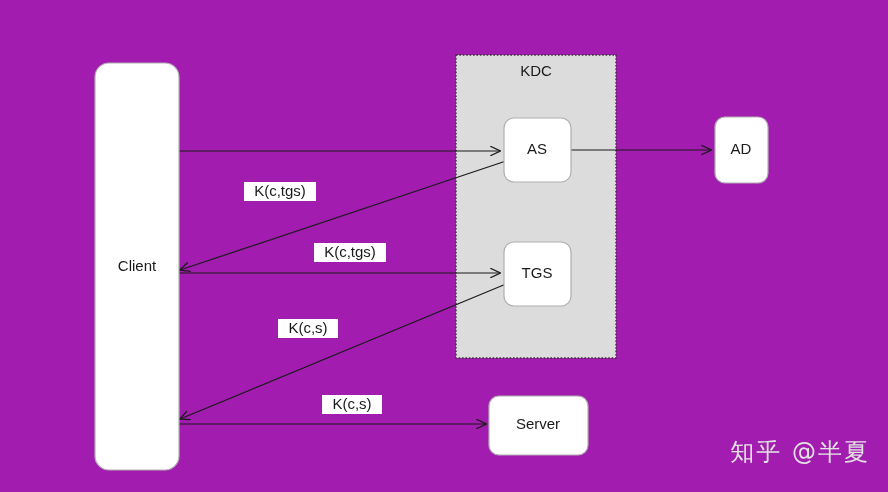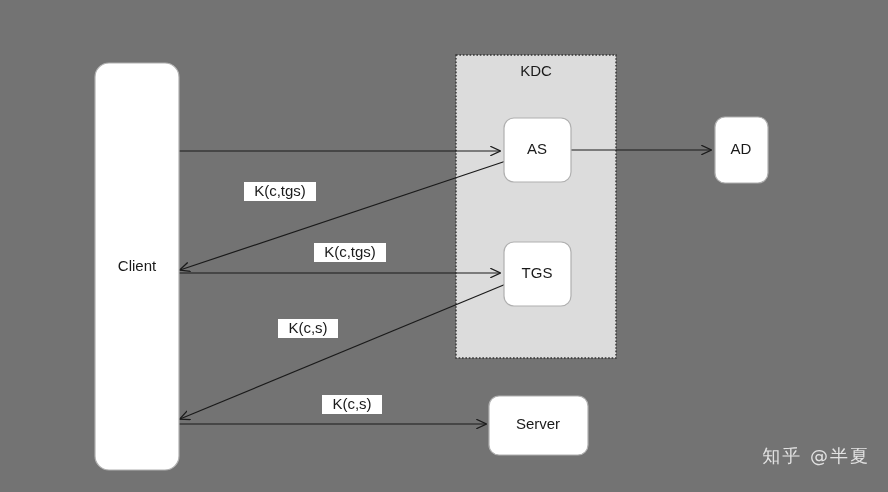--- a/index.html
+++ b/index.html
@@ -4,21 +4,21 @@
 <style>
   html, body {
     margin: 0;
     padding: 0;
     background: #ffffff;
   }
   #canvas {
     position: relative;
     width: 888px;
     height: 492px;
-    background: #737373;
+    background: #a21caf;
     overflow: hidden;
     font-family: "Liberation Sans", sans-serif;
   }
   #diagram-svg {
     position: absolute;
     left: 0;
     top: 0;
     width: 888px;
     height: 492px;
   }
@@ -41,21 +41,21 @@
     font-size: 15px;
     fill: #1a1a1a;
     text-anchor: middle;
     dominant-baseline: middle;
   }
   .watermark {
     position: absolute;
     right: 18px;
     bottom: 24px;
     font-family: "DejaVu Sans", sans-serif;
-    font-size: 18px;
+    font-size: 24px;
     letter-spacing: 2px;
     color: #e2e2e2;
     white-space: nowrap;
     user-select: none;
   }
 </style>
 </head>
 <body>
 
 <div id="canvas">

